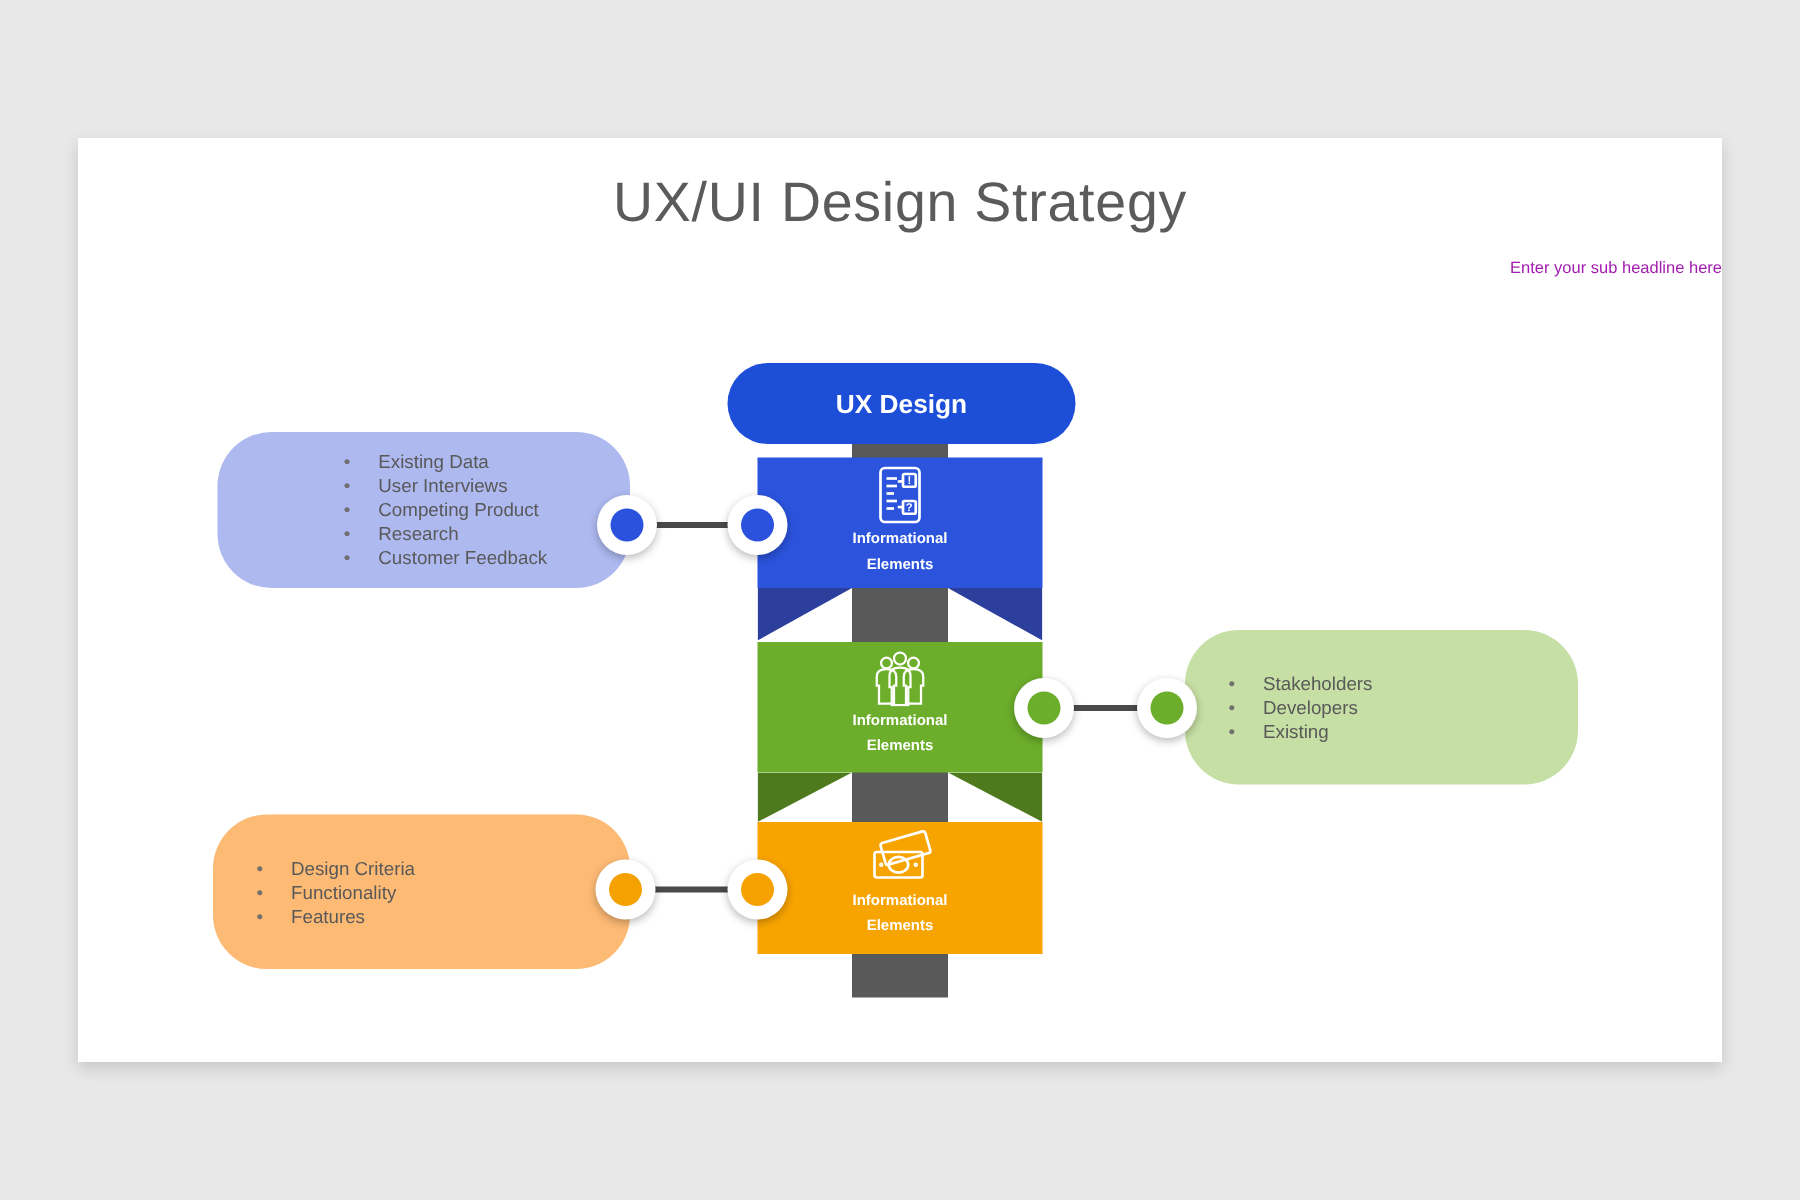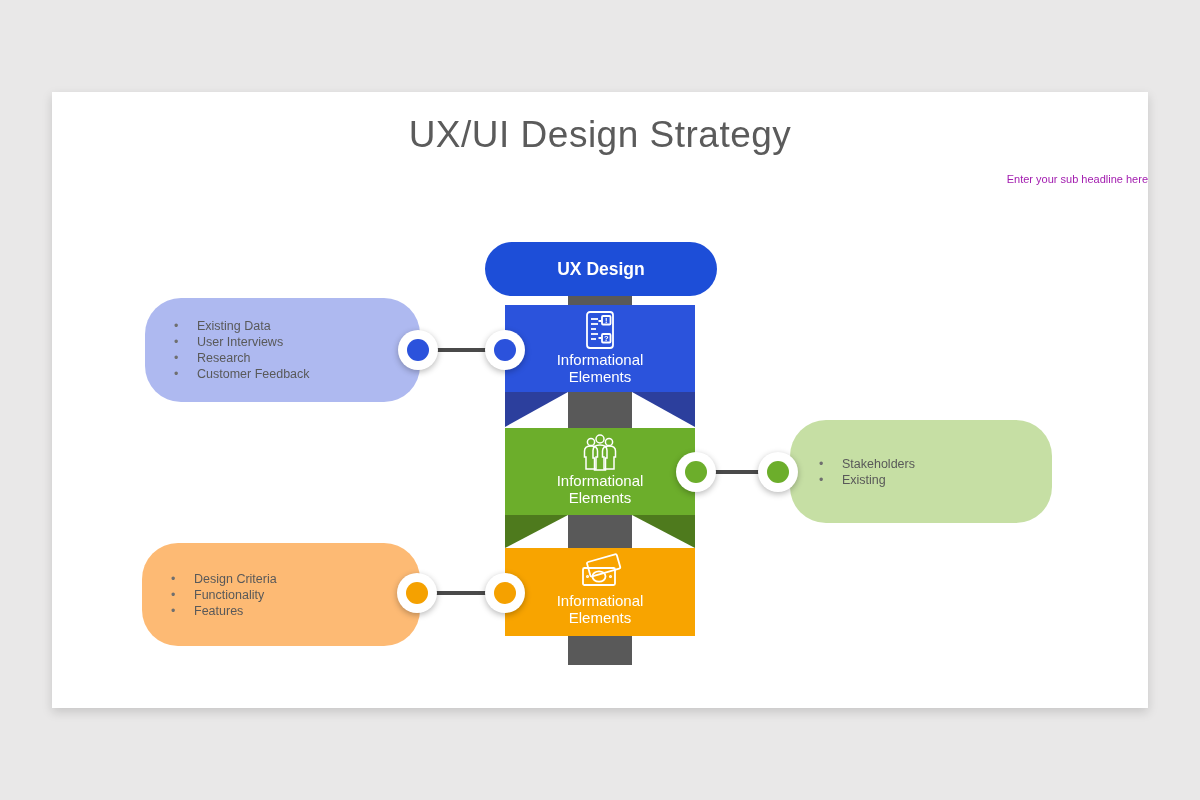--- a/index.html
+++ b/index.html
@@ -30,40 +30,40 @@
   }
   
   .stage{
     left:453px;width:190px;height:87px;display:flex;flex-direction:column;
     align-items:center;justify-content:flex-start;padding-top:5px;box-sizing:border-box;
   }
   .stage-blue{top:213px;background:#2b53dc;}
   .stage-green{top:336px;background:#6cae2b;}
   .stage-orange{top:456px;background:#f8a400;height:88px;}
   .stage-label{
-    color:#ffffff;font-size:15px;font-weight:normal;line-height:17px;text-align:center;margin-top:1px;
+    color:#ffffff;font-size:10px;font-weight:bold;line-height:17px;text-align:center;margin-top:1px;
   }
   .fold{width:63px;height:35px;}
   .fold-l{left:453px;clip-path:polygon(0 0,100% 0,0 100%);}
   .fold-r{left:580px;clip-path:polygon(0 0,100% 0,100% 100%);}
   .fold-blue{top:300px;background:#2c3f9d;}
   .fold-green{top:423px;height:33px;background:#4e7a1d;}
   
   .callout{
     border-radius:36px;display:flex;flex-direction:column;justify-content:center;
     box-sizing:border-box;
   }
   .callout ul{list-style:none;margin:0;padding:0;}
   .callout li{
     position:relative;padding-left:52px;font-size:12.5px;line-height:16px;color:#595959;
   }
   .callout li::before{
     content:"\2022";position:absolute;left:29px;top:0;color:#6f6f6f;
   }
-  .callout-purple{left:93px;top:206px;width:275px;height:104px;background:#aeb9f0;}
+  .callout-purple{left:93px;top:196px;width:275px;height:104px;background:#aeb9f0;align-items:center;}
   .callout-green{left:738px;top:328px;width:262px;height:103px;background:#c6dfa4;}
   .callout-peach{left:90px;top:451px;width:278px;height:103px;background:#fdba74;}
   
   .conn-line{height:4px;background:#4a4a4a;}
   .line-1{left:366px;top:256px;width:87px;}
   .line-2{left:644px;top:378px;width:82px;}
   .line-3{left:365px;top:499px;width:88px;}
   .ring{
     width:40px;height:40px;border-radius:50%;background:#ffffff;
     box-shadow:0 2px 6px rgba(0,0,0,0.28);
@@ -152,28 +152,30 @@
     <div class="stage-label">
       <div>Informational</div>
       <div>Elements</div>
     </div>
   </div>
 
   <div class="abs callout callout-purple">
     <ul>
       <li>Existing Data</li>
       <li>User Interviews</li>
+      <li>Competing Product</li>
       <li>Research</li>
       <li>Customer Feedback</li>
     </ul>
   </div>
 
   <div class="abs callout callout-green">
     <ul>
       <li>Stakeholders</li>
+      <li>Developers</li>
       <li>Existing</li>
     </ul>
   </div>
 
   <div class="abs callout callout-peach">
     <ul>
       <li>Design Criteria</li>
       <li>Functionality</li>
       <li>Features</li>
     </ul>

